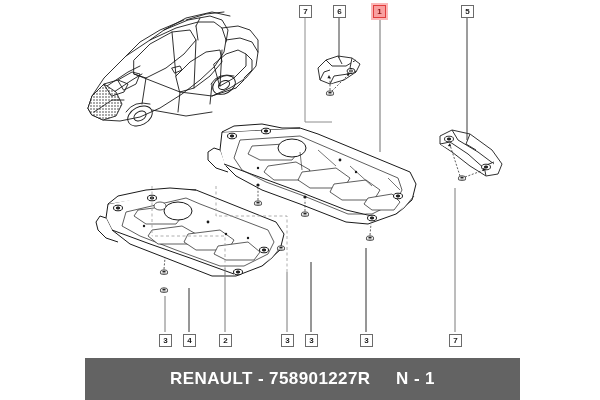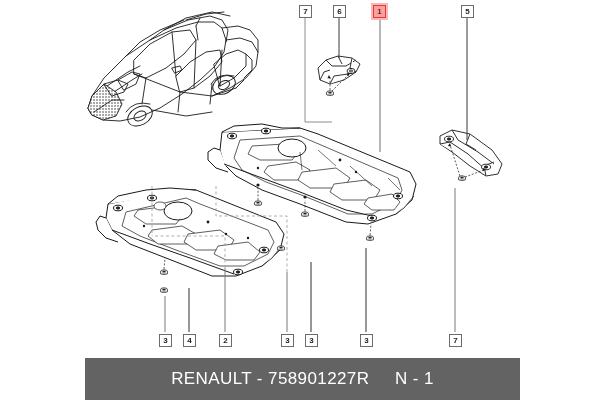--- a/index.html
+++ b/index.html
@@ -64,21 +64,21 @@
     background: #636363;
     display: flex;
     align-items: center;
     justify-content: center;
     z-index: 30;
   }
   #footer-text {
     color: #ffffff;
     font-family: "Liberation Sans", sans-serif;
     font-size: 17px;
-    font-weight: 400;
+    font-weight: 700;
     letter-spacing: 0.4px;
     white-space: pre;
   }
 </style>
 </head>
 <body>
 
 <div id="diagram-root">
 
   <svg class="svg-layer" viewBox="0 0 600 400" xmlns="http://www.w3.org/2000/svg">

